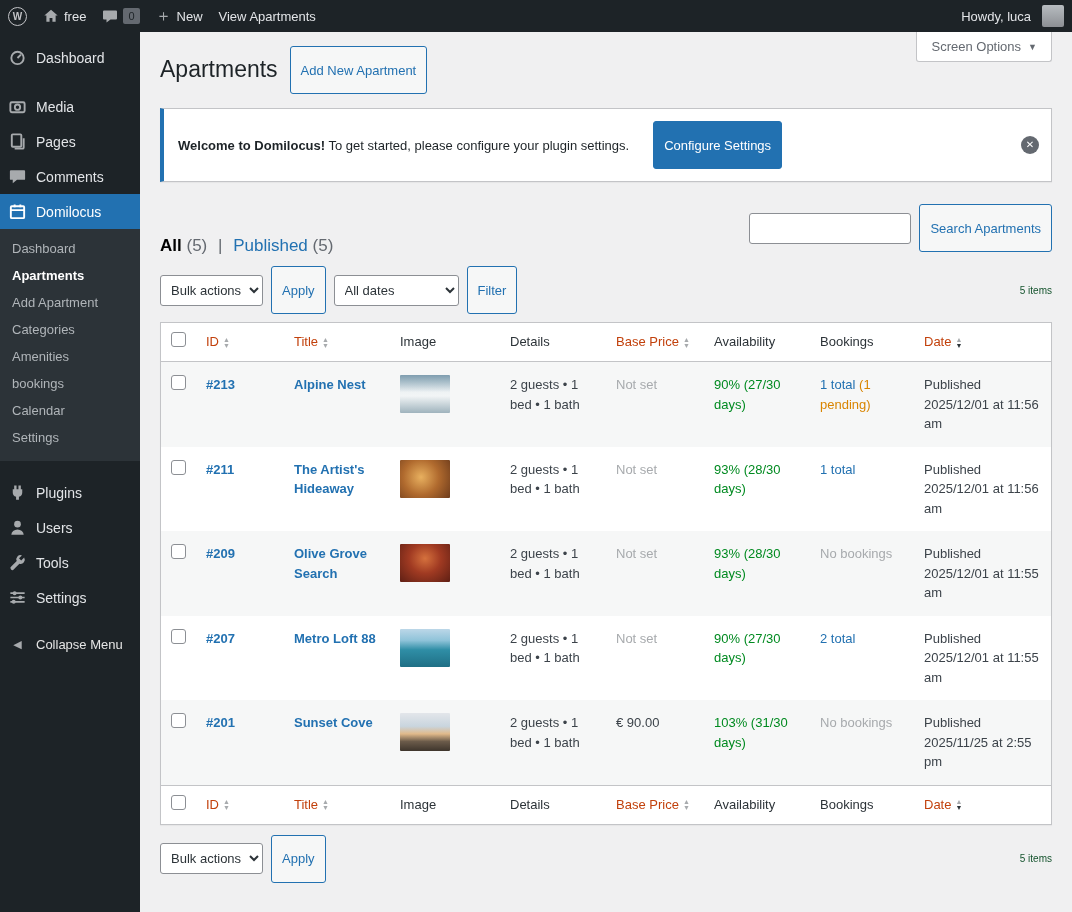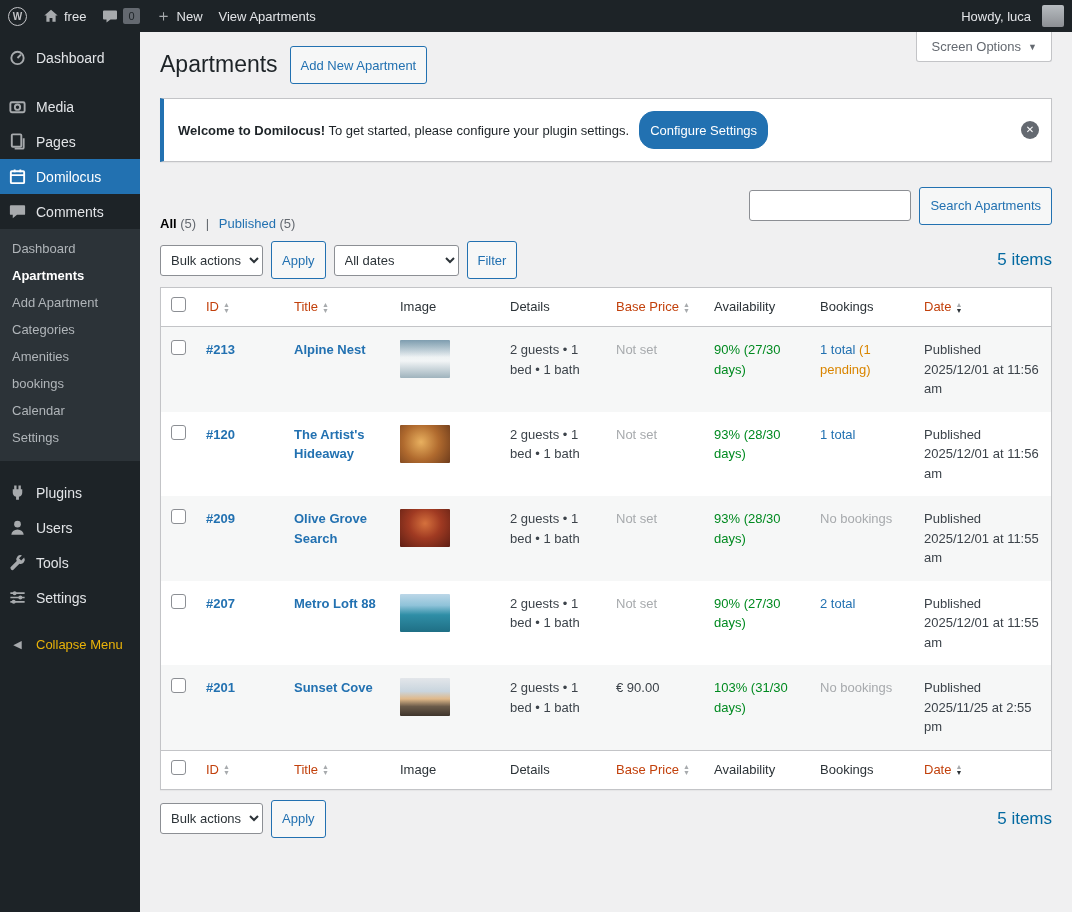--- a/index.html
+++ b/index.html
@@ -53,81 +53,81 @@
   .menu-item .mi-icon { width: 19px; height: 19px; flex: 0 0 19px; color: #a7aaad; display:inline-flex; }
   .menu-item .mi-icon svg { width: 19px; height: 19px; fill: currentColor; stroke: none; }
   .menu-item.active { background: #2271b1; color: #fff; }
   .menu-item.active .mi-icon { color: #fff; }
   .menu-gap { height: 14px; }
   .submenu { background: #2c3338; padding: 6px 0 10px; }
   .submenu-item {
     padding: 6px 12px; font-size: 13px; color: #b0b5b9; cursor: pointer;
   }
   .submenu-item.current { color: #fff; font-weight: 600; }
-  .collapse-label { font-size: 13px; color: #eab308; }
+  .collapse-label { font-size: 13px; color: #e5e5e5; }
   .collapse-arrow { color: #a7aaad; font-size: 11px; width: 19px; text-align: center; }
 
   
   .content {
     flex: 1; background: #f0f0f1; position: relative;
     padding: 0 20px 10px 20px; min-height: 880px;
   }
   .screen-options {
     position: absolute; top: 0; right: 20px; background: #fff;
     border: 1px solid #c3c4c7; border-top: none; border-radius: 0 0 3px 3px;
     padding: 7px 14px; color: #646970; font-size: 13px; cursor: pointer;
     display: flex; align-items: center; gap: 7px;
   }
   .so-arrow { font-size: 9px; color: #646970; }
 
   .title-row { padding-top: 14px; display: flex; align-items: center; gap: 12px; }
   .page-title { font-size: 23px; font-weight: 400; color: #1d2327; margin: 0; line-height: 1.3; }
 
   .btn {
     display: inline-flex; align-items: center; justify-content: center;
-    height: 38px; padding: 0 10px; font-size: 13px; border-radius: 3px;
+    height: 48px; padding: 0 10px; font-size: 13px; border-radius: 3px;
     border: 1px solid #2271b1; background: #f6f7f7; color: #2271b1;
     cursor: pointer; font-family: inherit; white-space: nowrap;
   }
-  .btn-primary { background: #2271b1; color: #fff; border-radius: 15px; }
+  .btn-primary { background: #2271b1; color: #fff; }
 
   .notice {
     background: #fff; border: 1px solid #c3c4c7; border-left: 4px solid #2271b1;
     box-shadow: 0 1px 1px rgba(0,0,0,.04);
     margin: 14px 0 18px; padding: 12px 43px 12px 14px;
-    display: flex; align-items: center; gap: 10px; position: relative;
+    display: flex; align-items: center; gap: 24px; position: relative;
   }
   .notice-text { color: #1d2327; }
   .notice-text b { font-weight: 700; }
   .notice-dismiss {
     position: absolute; right: 12px; top: 50%; transform: translateY(-50%);
     width: 18px; height: 18px; border-radius: 50%; background: #646970;
     color: #fff; font-size: 10px; line-height: 18px; text-align: center; cursor: pointer;
   }
 
   .filters-row { display: flex; justify-content: space-between; align-items: center; margin: 6px 0 10px; }
-  .subsubsub { font-size: 13px; margin-top: 36px; }
+  .subsubsub { font-size: 17px; margin-top: 36px; }
   .subsubsub .current-filter { color: #000; font-weight: 600; }
   .subsubsub .count { color: #646970; font-weight: 400; }
   .subsubsub a { color: #2271b1; text-decoration: none; cursor: pointer; }
   .subsubsub .sep { color: #646970; margin: 0 6px; }
   .search-box { display: flex; gap: 8px; align-items: center; }
   .search-input {
     width: 162px; height: 31px; border: 1px solid #8c8f94; border-radius: 3px;
     background: #fff; padding: 0 8px; font-size: 13px; font-family: inherit;
   }
 
   .tablenav { display: flex; justify-content: space-between; align-items: center; margin: 10px 0 8px; }
   .tablenav-left { display: flex; gap: 8px; align-items: center; }
   .wp-select {
     height: 31px; border: 1px solid #8c8f94; border-radius: 3px; background: #fff;
     font-size: 13px; color: #2c3338; padding: 0 4px 0 6px; font-family: inherit;
   }
   .sel-dates { min-width: 125px; }
-  .displaying-num { color: #0369a1; font-size: 17px; }
+  .displaying-num { color: #14532d; font-size: 10px; }
 
   table.list-table {
     width: 100%; border-collapse: collapse; background: #fff;
     border: 1px solid #c3c4c7; box-shadow: 0 1px 1px rgba(0,0,0,.04);
   }
   .list-table th {
     text-align: left; font-weight: 400; font-size: 13px; color: #2c3338;
     padding: 9px 10px; line-height: 1.4;
   }
   .list-table thead th { border-bottom: 1px solid #c3c4c7; }
@@ -234,37 +234,37 @@
     <div class="menu-item">
       <span class="mi-icon">
         <svg viewBox="0 0 20 20">
             <rect x="4" y="2.5" width="10" height="13" rx="1" fill="none" stroke="currentColor" stroke-width="2"></rect>
             <path d="M7 17.5 H15.2 A1.3 1.3 0 0 0 16.5 16.2 V6.5" fill="none" stroke="currentColor" stroke-width="2"></path>
           </svg>
       </span>
       <span>Pages</span>
     </div>
 
+    <div class="menu-item">
+      <span class="mi-icon">
+        <svg viewBox="0 0 20 20">
+            <path d="M3 3.5 h14 a1 1 0 0 1 1 1 v8 a1 1 0 0 1 -1 1 h-7.5 L5 17 v-3.5 H3 a1 1 0 0 1 -1 -1 v-8 a1 1 0 0 1 1 -1z"></path>
+          </svg>
+      </span>
+      <span>Comments</span>
+    </div>
+
     <div class="menu-item active">
       <span class="mi-icon">
         <svg viewBox="0 0 20 20">
             <rect x="3" y="4.5" width="14" height="12.5" rx="1" fill="none" stroke="currentColor" stroke-width="2"></rect>
             <path d="M3 8.5 H17 M7 2.5 v3 M13 2.5 v3" fill="none" stroke="currentColor" stroke-width="2"></path>
           </svg>
       </span>
       <span>Domilocus</span>
-    </div>
-
-    <div class="menu-item">
-      <span class="mi-icon">
-        <svg viewBox="0 0 20 20">
-            <path d="M3 3.5 h14 a1 1 0 0 1 1 1 v8 a1 1 0 0 1 -1 1 h-7.5 L5 17 v-3.5 H3 a1 1 0 0 1 -1 -1 v-8 a1 1 0 0 1 1 -1z"></path>
-          </svg>
-      </span>
-      <span>Comments</span>
     </div>
 
     <div class="submenu">
       <div class="submenu-item">Dashboard</div>
       <div class="submenu-item current">Apartments</div>
       <div class="submenu-item">Add Apartment</div>
       <div class="submenu-item">Categories</div>
       <div class="submenu-item">Amenities</div>
       <div class="submenu-item">bookings</div>
       <div class="submenu-item">Calendar</div>
@@ -404,21 +404,21 @@
               <span class="thumb thumb-alpine"></span>
             </td>
           <td>2 guests • 1 bed • 1 bath</td>
           <td><span class="muted">Not set</span></td>
           <td><span class="avail">90% (27/30 days)</span></td>
           <td><a class="bookings-link">1 total</a> <span class="pending-text">(1 pending)</span></td>
           <td><span>Published</span><br><span>2025/12/01 at 11:56 am</span></td>
         </tr>
         <tr>
           <td class="col-cb"><input type="checkbox" style=""></td>
-          <td><a class="row-id">#120</a></td>
+          <td><a class="row-id">#211</a></td>
           <td><a class="row-title-link">The Artist's Hideaway</a></td>
           <td>
               <span class="thumb thumb-artist"></span>
             </td>
           <td>2 guests • 1 bed • 1 bath</td>
           <td><span class="muted">Not set</span></td>
           <td><span class="avail">93% (28/30 days)</span></td>
           <td><a class="bookings-link">1 total</a></td>
           <td><span>Published</span><br><span>2025/12/01 at 11:56 am</span></td>
         </tr>

